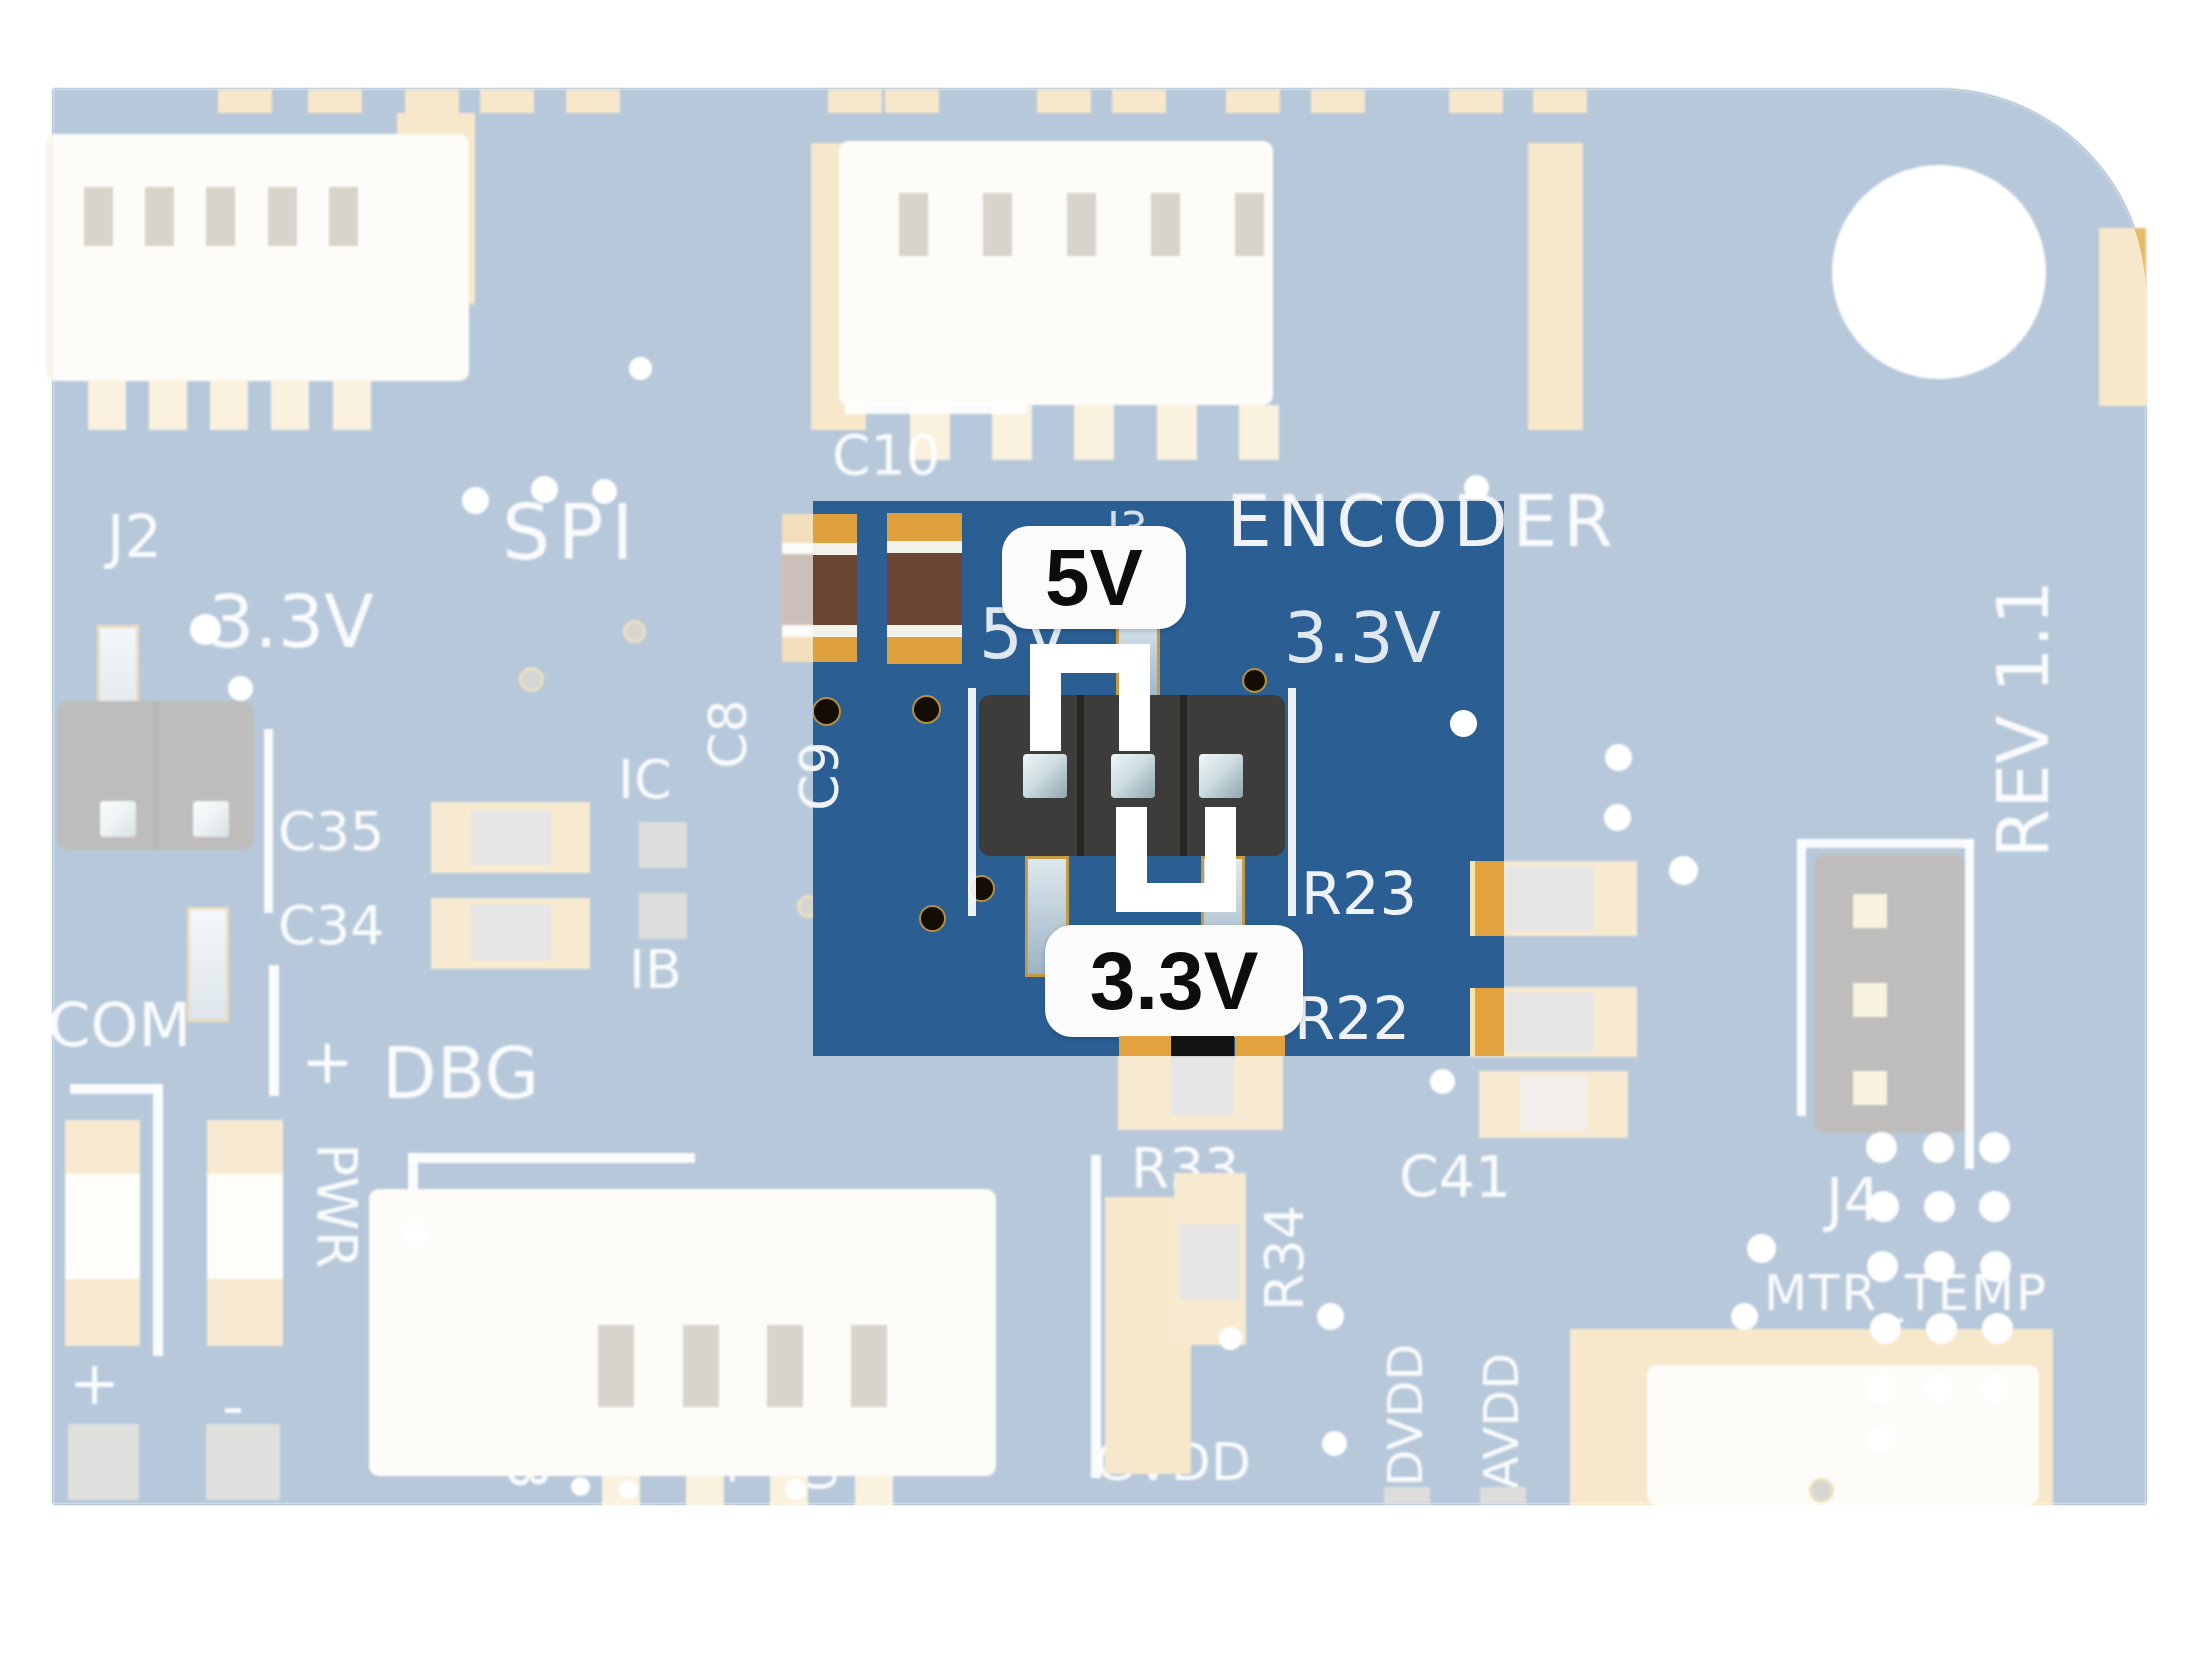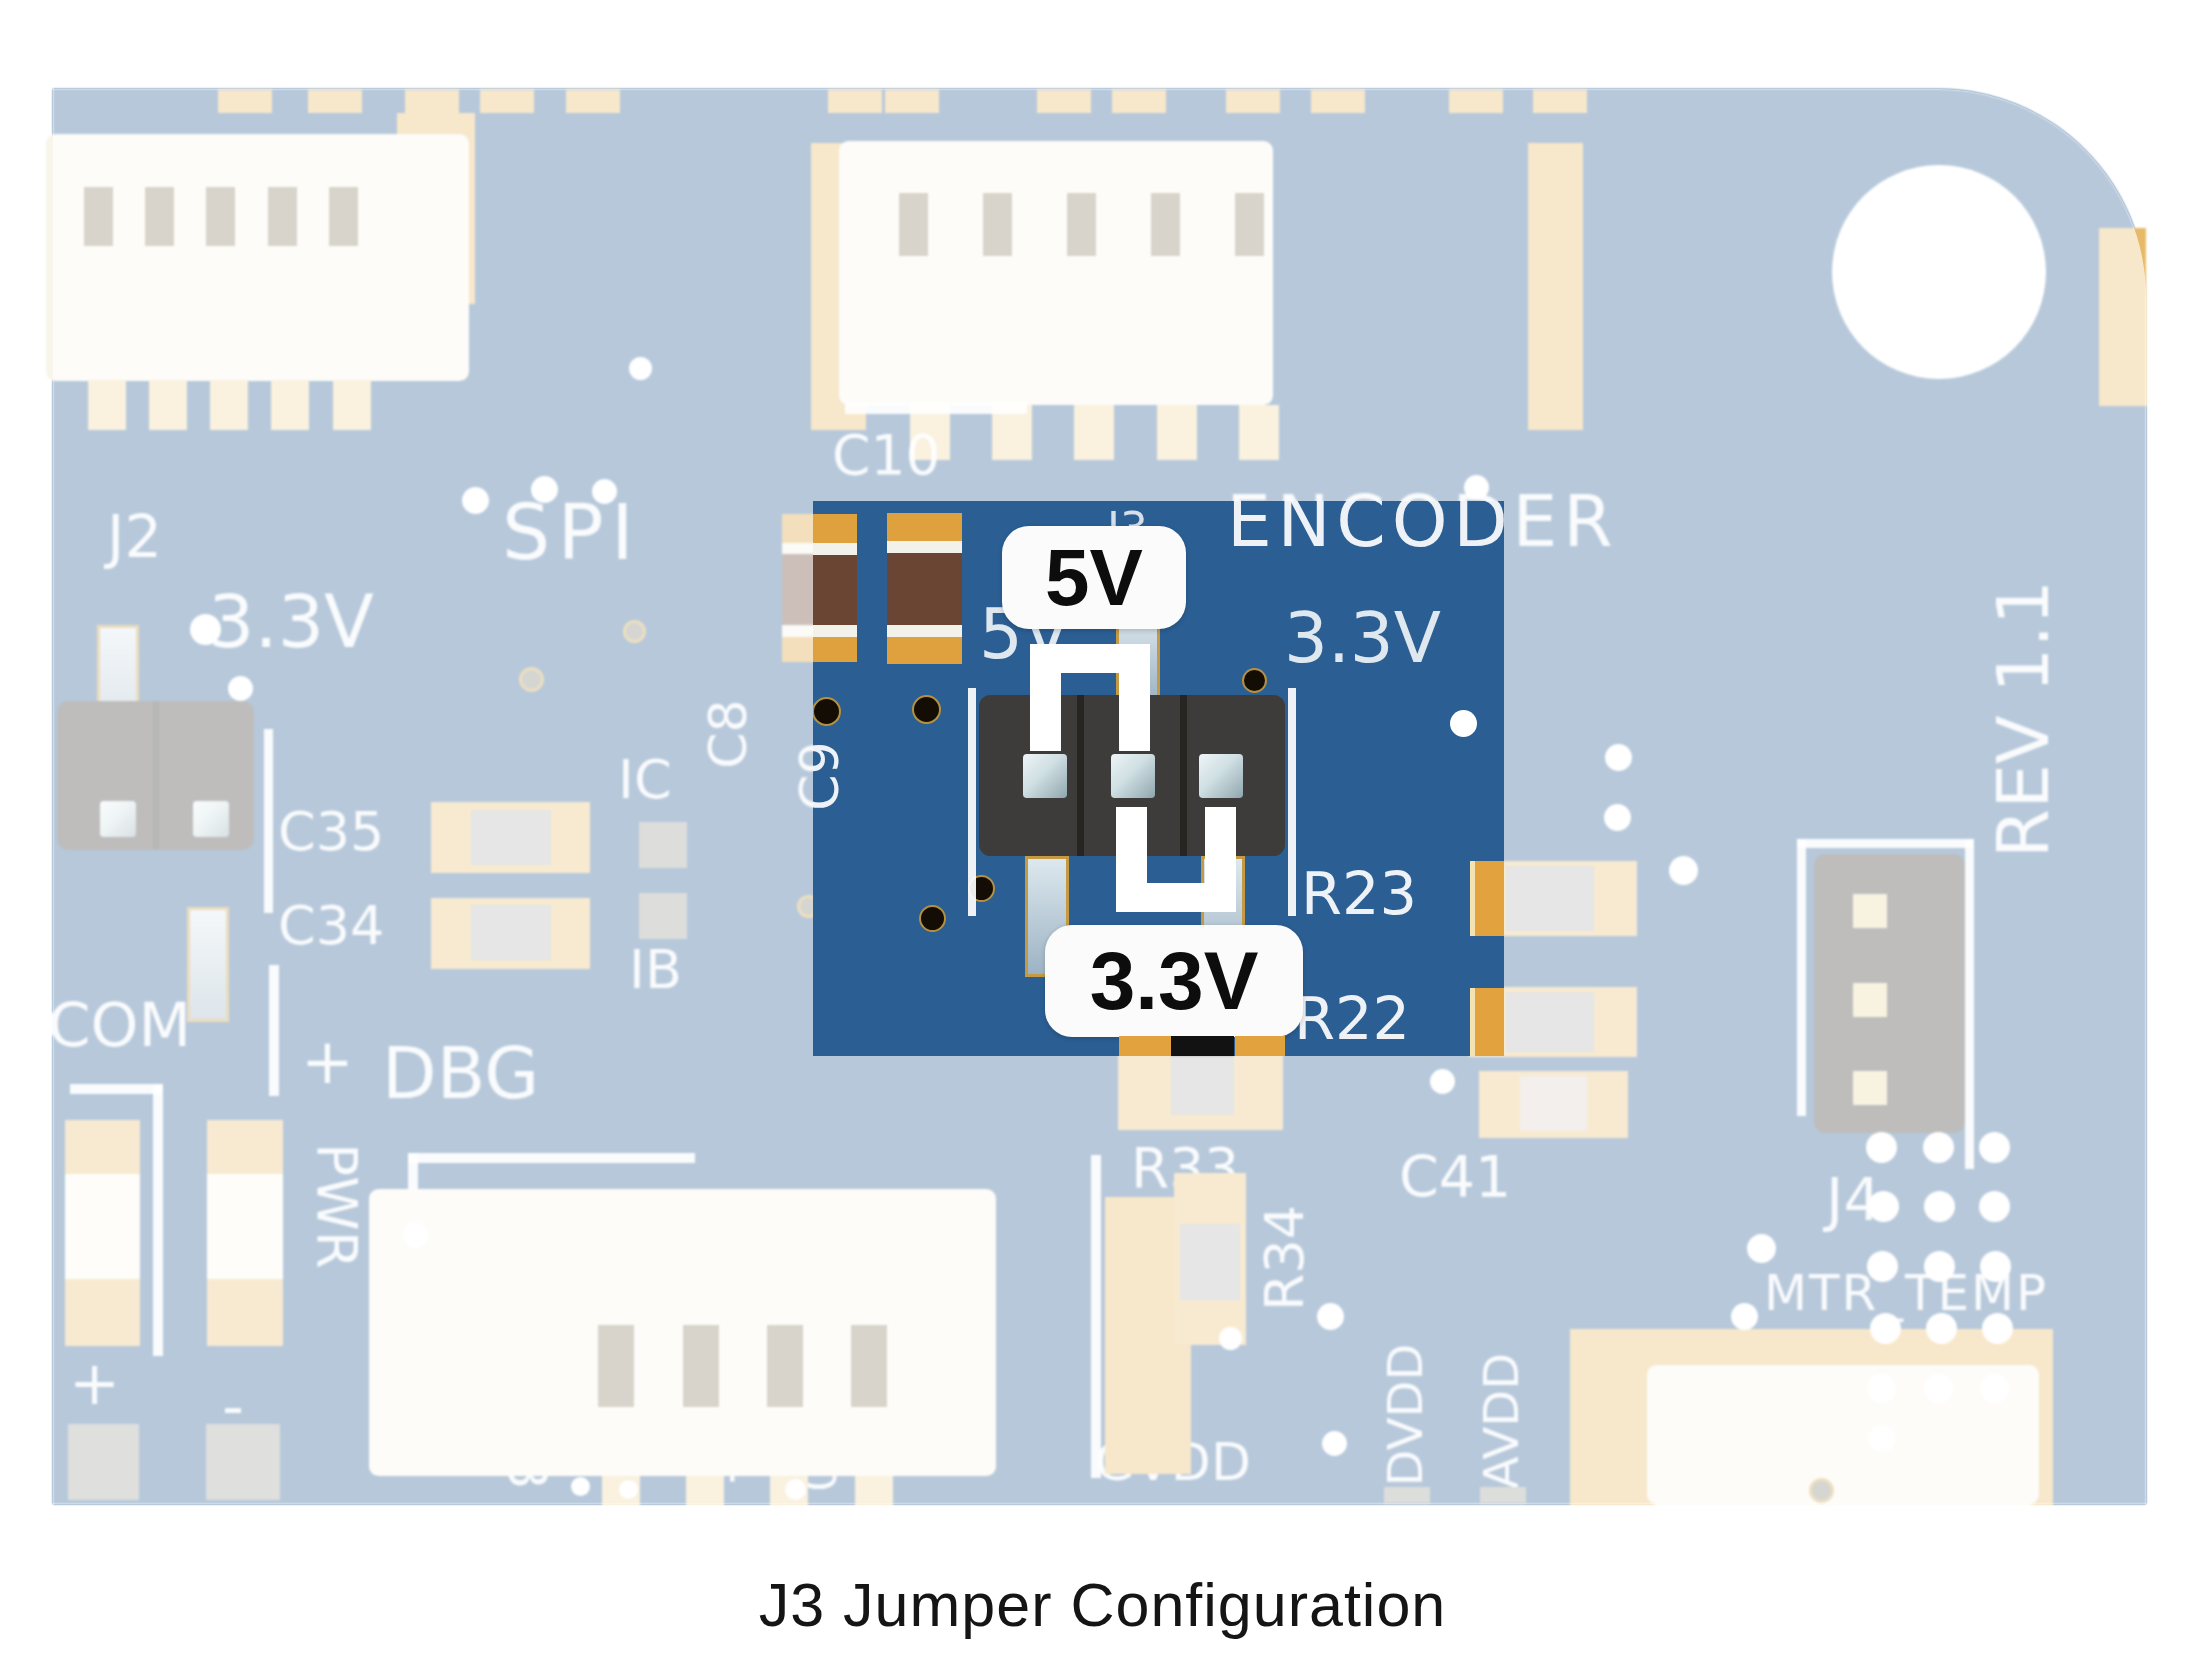--- a/index.html
+++ b/index.html
@@ -299,15 +299,14 @@
       <span>3.3V</span>
     </div>
 
     <div class="abs" style="left:657px;top:360px;width:36px;height:75px;background:#e2a33f;border-left:5.7px solid #f4e3b0;"></div>
     <div class="abs" style="left:657px;top:487px;width:36px;height:70px;background:#e2a33f;border-left:5.7px solid #f4e3b0;"></div>
     <div class="abs" style="left:306px;top:535px;width:53px;height:20px;background:#e2a33f;"></div>
     <div class="abs" style="left:358px;top:535px;width:63px;height:20px;background:#121212;"></div>
     <div class="abs" style="left:422px;top:535px;width:50px;height:20px;background:#e2a33f;"></div>
   </div>
 
-  <div id="caption">J3 Jumper Configuration</div>
 </div>
 
 
 </body></html>

